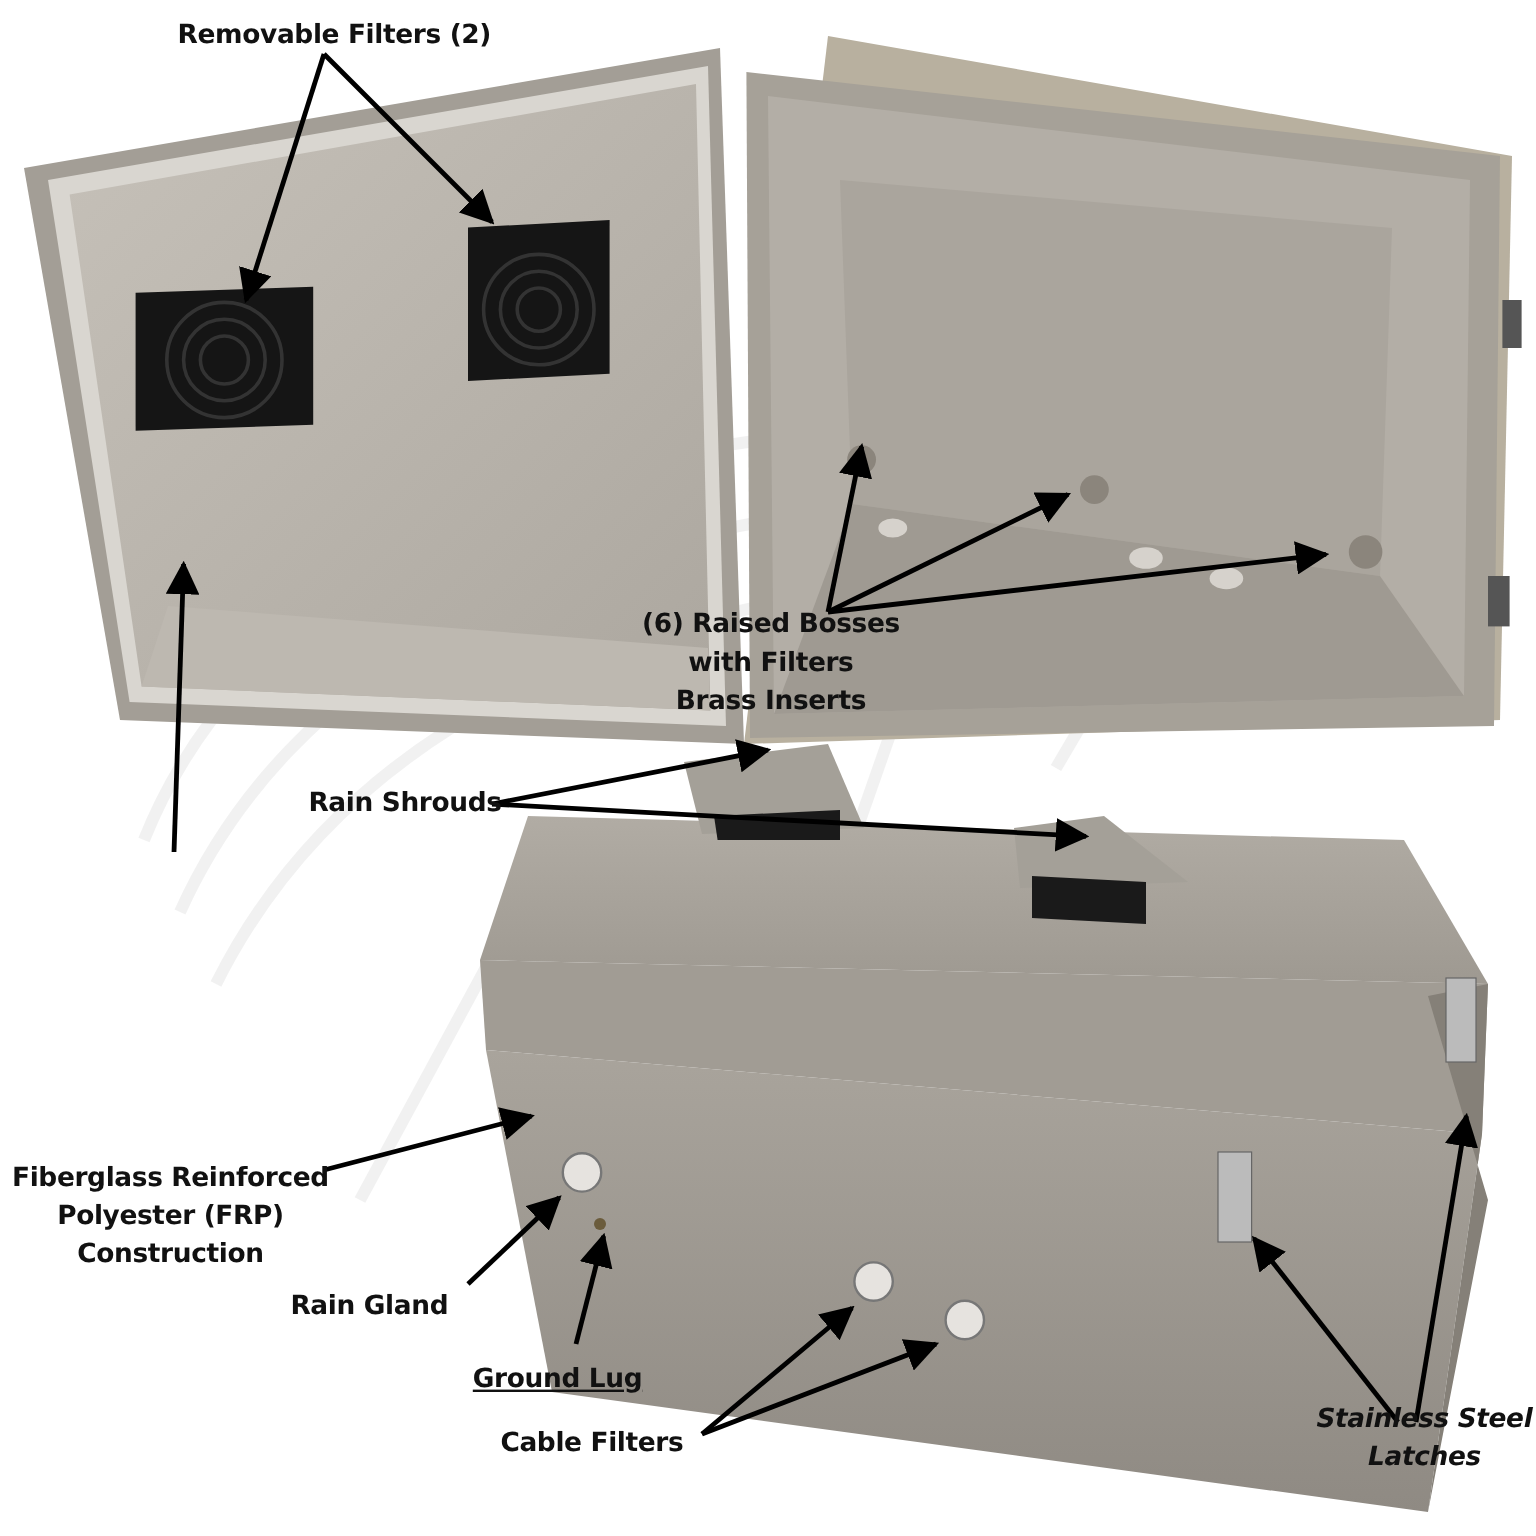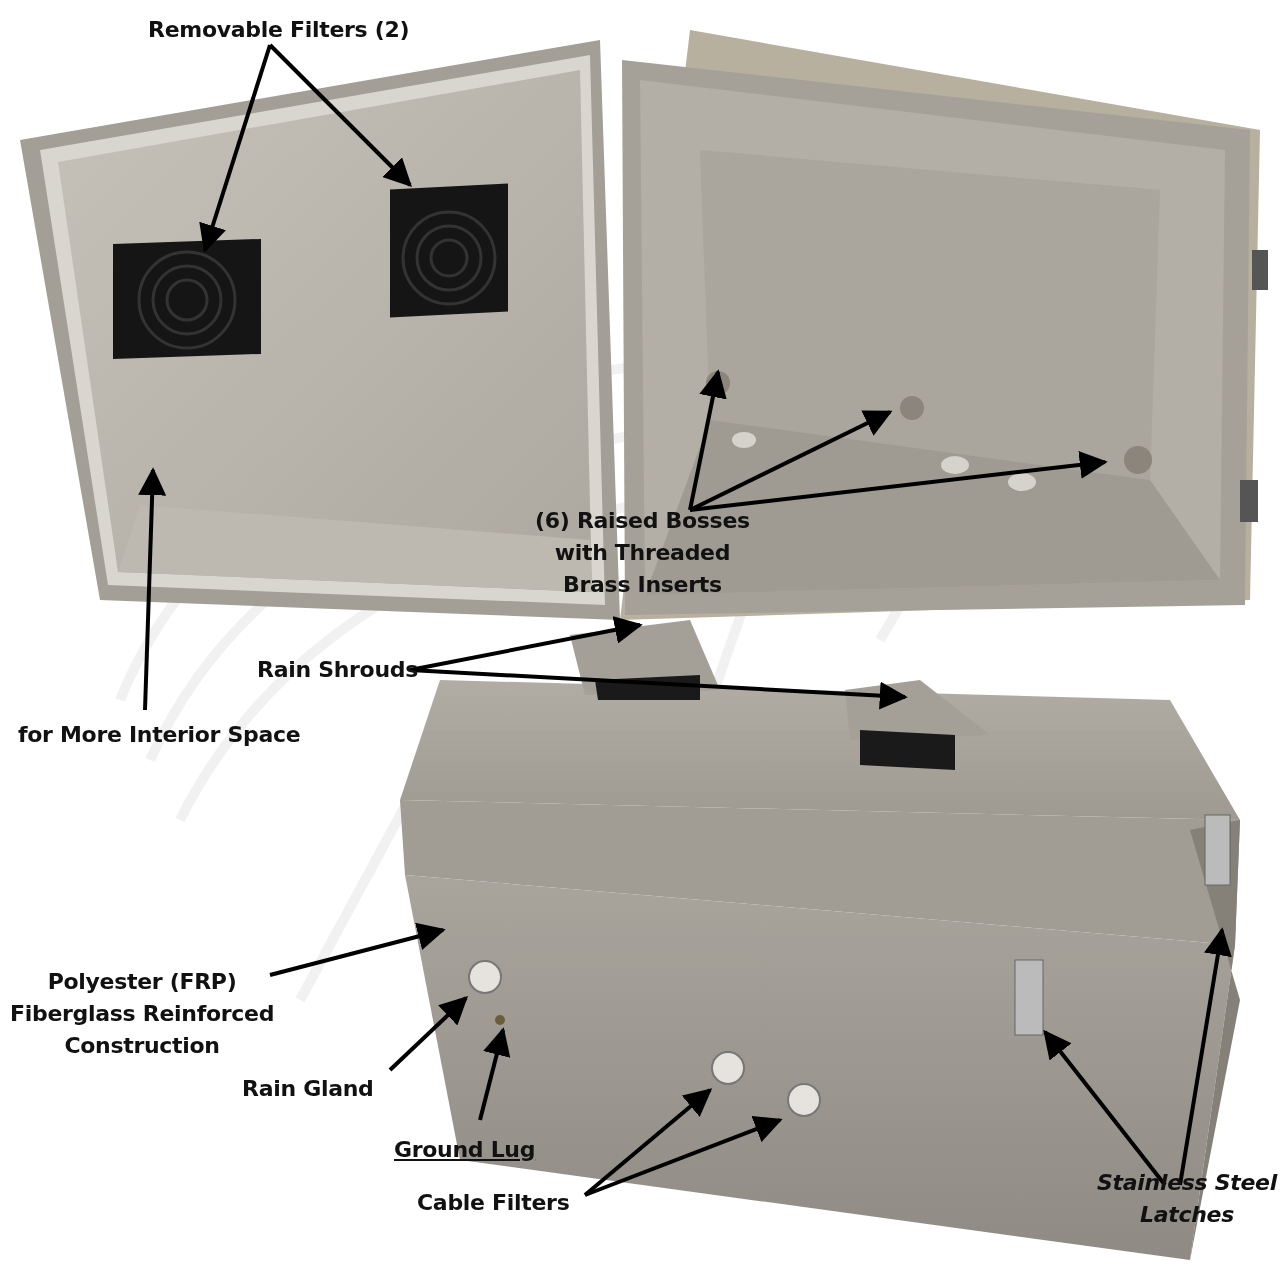--- a/index.html
+++ b/index.html
@@ -123,33 +123,32 @@
     <line x1="585" y1="1195" x2="780" y2="1120"></line>
     <line x1="1165" y1="1185" x2="1045" y2="1032"></line>
     <line x1="1180" y1="1185" x2="1222" y2="930"></line>
   </g>
 </svg>
 
 <div class="label" style="left:148px;top:14px;">Removable Filters (2)</div>
 
 <div class="label" style="left:495px;top:505px;margin-left:40px;">
   <div>(6) Raised Bosses</div>
-  <div>with Threaded</div>
+  <div>with Filters</div>
   <div>Brass Inserts</div>
 </div>
 
 <div class="label" style="left:257px;top:654px;">Rain Shrouds</div>
 
 <div class="label" style="left:18px;top:719px;">
-  <div>for More Interior Space</div>
 </div>
 
 <div class="label" style="left:10px;top:966px;">
+  <div>Fiberglass Reinforced</div>
   <div>Polyester (FRP)</div>
-  <div>Fiberglass Reinforced</div>
   <div>Construction</div>
 </div>
 
 <div class="label" style="left:242px;top:1073px;">Rain Gland</div>
 
 <div class="label" style="left:394px;top:1134px;text-decoration:underline;">Ground Lug</div>
 
 <div class="label" style="left:417px;top:1187px;">Cable Filters</div>
 
 <div class="label" style="left:1097px;top:1167px;font-style:italic;">

